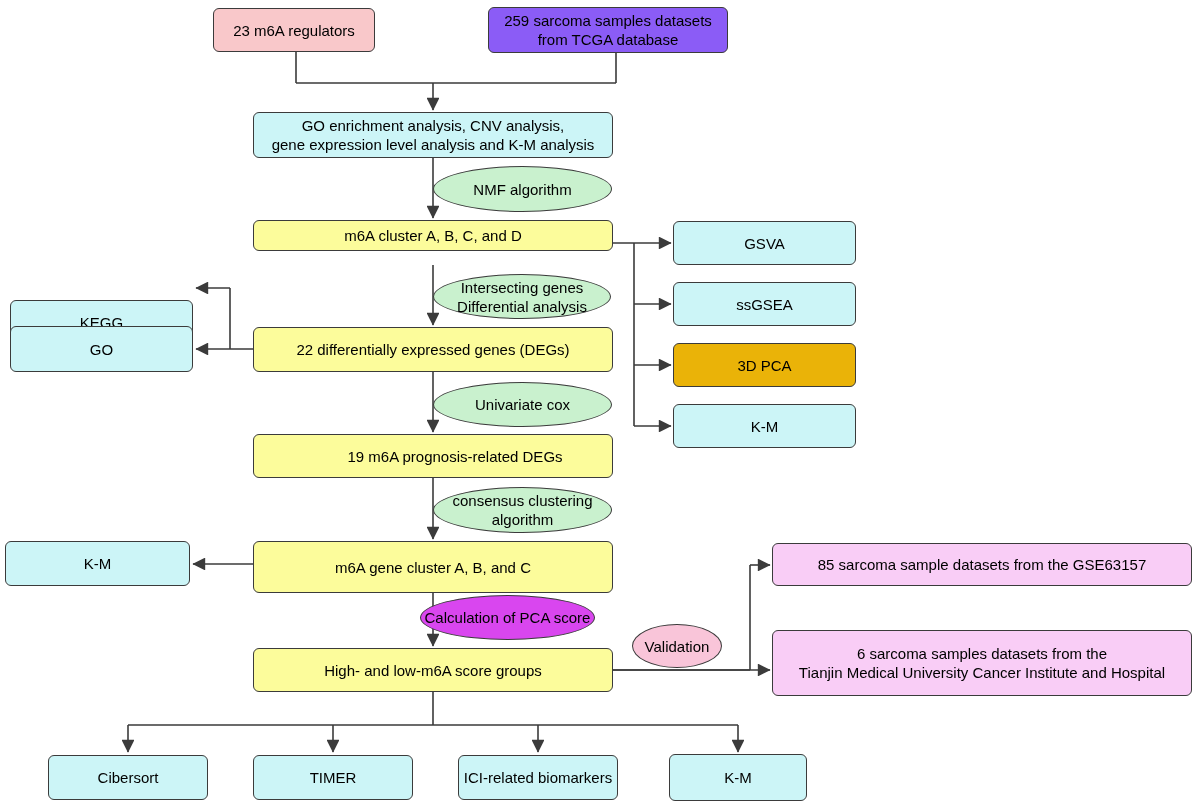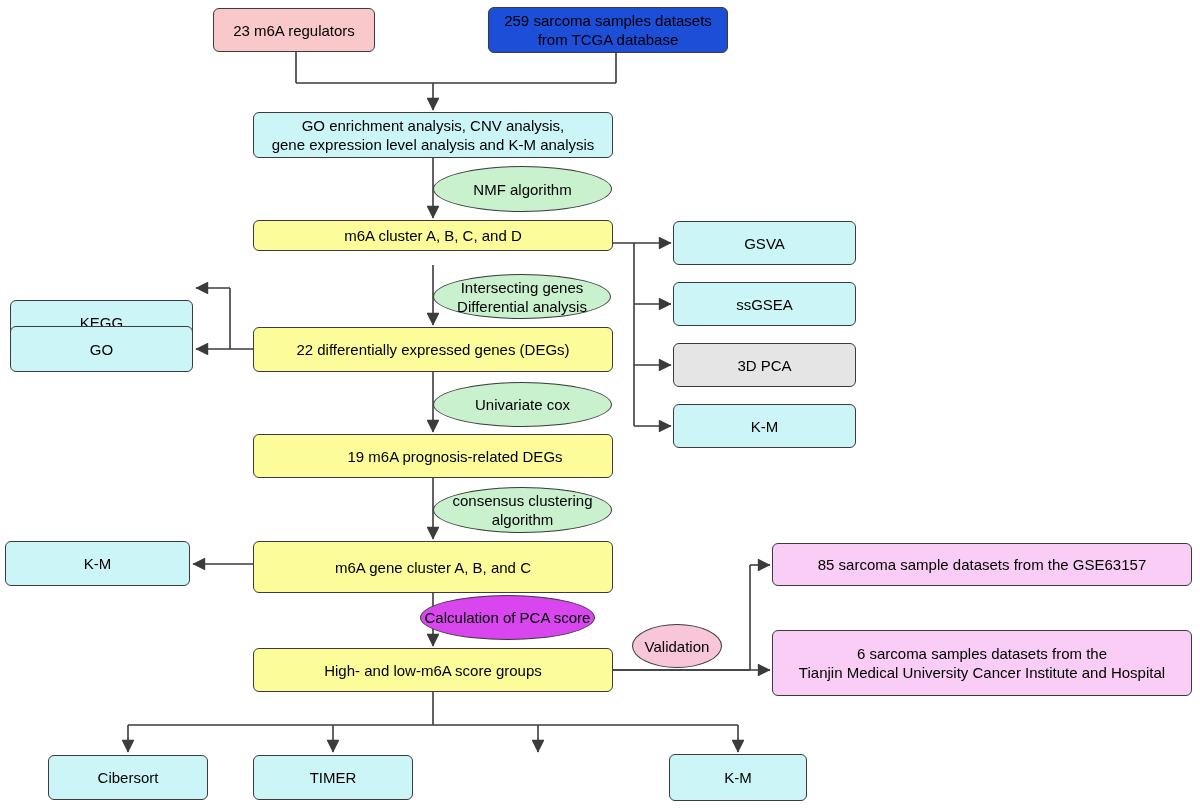--- a/index.html
+++ b/index.html
@@ -61,41 +61,41 @@
       <path class="flowline" marker-end="url(#arr)" d="M230,349 H196"></path>
       <path class="flowline" marker-end="url(#arr)" d="M253,564 H193"></path>
       <path class="flowline" marker-end="url(#arr)" d="M613,670 H770"></path>
       <path class="flowline" marker-end="url(#arr)" d="M750,565 H770"></path>
     </g>
   </svg>
 
   <div class="node rect" style="left: 213px; top: 8px; width: 162px; height: 44px; background: rgb(249, 200, 202);">
     <span class="lbl">23 m6A regulators</span>
   </div>
-  <div class="node rect" style="left: 488px; top: 7px; width: 240px; height: 46px; background: #1d4ed8;">
+  <div class="node rect" style="left: 488px; top: 7px; width: 240px; height: 46px; background: #8b5cf6;">
     <span class="lbl">259 sarcoma samples datasets
 from TCGA database</span>
   </div>
   <div class="node rect" style="left: 253px; top: 112px; width: 360px; height: 46px; background: rgb(204, 245, 247);">
     <span class="lbl">GO enrichment analysis, CNV analysis,
 gene expression level analysis and K-M analysis</span>
   </div>
   <div class="node ellipse" style="left: 433px; top: 166px; width: 179px; height: 46px; background: rgb(201, 241, 206);">
     <span class="lbl">NMF algorithm</span>
   </div>
   <div class="node rect" style="left: 253px; top: 220px; width: 360px; height: 31px; background: rgb(252, 252, 155);">
     <span class="lbl">m6A cluster A, B, C, and D</span>
   </div>
   <div class="node rect" style="left: 673px; top: 221px; width: 183px; height: 44px; background: rgb(204, 245, 247);">
     <span class="lbl">GSVA</span>
   </div>
   <div class="node rect" style="left: 673px; top: 282px; width: 183px; height: 44px; background: rgb(204, 245, 247);">
     <span class="lbl">ssGSEA</span>
   </div>
-  <div class="node rect" style="left: 673px; top: 343px; width: 183px; height: 44px; background: #e5e5e5;">
+  <div class="node rect" style="left: 673px; top: 343px; width: 183px; height: 44px; background: #eab308;">
     <span class="lbl">3D PCA</span>
   </div>
   <div class="node rect" style="left: 673px; top: 404px; width: 183px; height: 44px; background: rgb(204, 245, 247);">
     <span class="lbl">K-M</span>
   </div>
   <div class="node rect" style="left: 10px; top: 266px; width: 183px; height: 45px; background: rgb(204, 245, 247); margin-top: 34px;">
     <span class="lbl">KEGG</span>
   </div>
   <div class="node rect" style="left: 10px; top: 326px; width: 183px; height: 46px; background: rgb(204, 245, 247);">
     <span class="lbl">GO</span>
@@ -138,17 +138,20 @@
   <div class="node rect" style="left: 772px; top: 630px; width: 420px; height: 66px; background: rgb(249, 205, 246);">
     <span class="lbl">6 sarcoma samples datasets from  the
 Tianjin Medical University Cancer Institute and Hospital</span>
   </div>
   <div class="node rect" style="left: 48px; top: 755px; width: 160px; height: 45px; background: rgb(204, 245, 247);">
     <span class="lbl">Cibersort</span>
   </div>
   <div class="node rect" style="left: 253px; top: 755px; width: 160px; height: 45px; background: rgb(204, 245, 247);">
     <span class="lbl">TIMER</span>
   </div>
+  <div class="node rect" style="left: 458px; top: 755px; width: 160px; height: 45px; background: rgb(204, 245, 247);">
+    <span class="lbl">ICI-related biomarkers</span>
+  </div>
   <div class="node rect" style="left: 669px; top: 754px; width: 138px; height: 47px; background: rgb(204, 245, 247);">
     <span class="lbl">K-M</span>
   </div>
 
 </div>
 
 </body></html>

